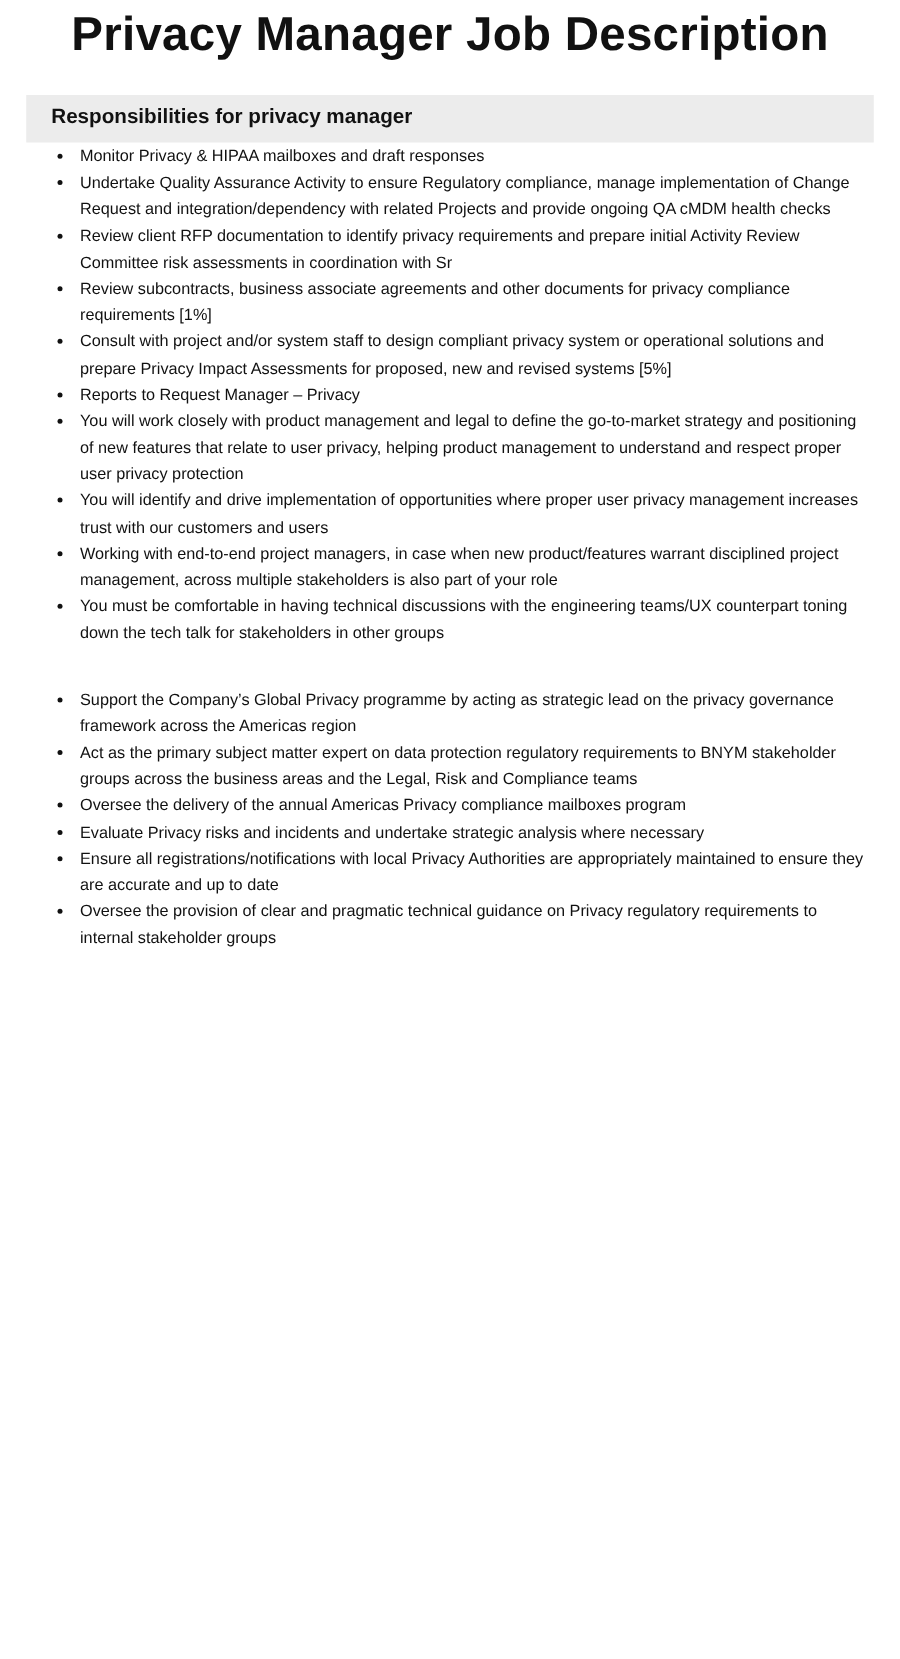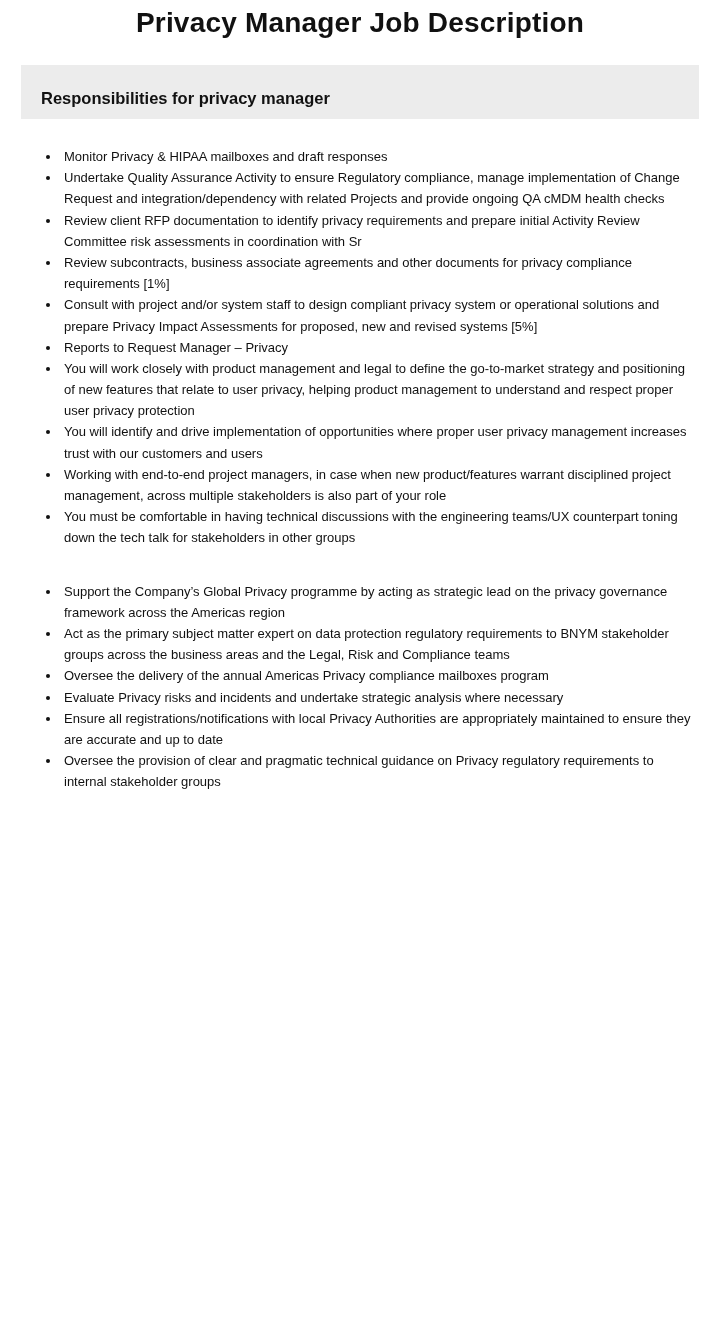--- a/index.html
+++ b/index.html
@@ -6,37 +6,36 @@
   html, body { background: #ffffff; }
   body {
     width: 720px;
     min-height: 1327px;
     font-family: "Liberation Sans", "DejaVu Sans", sans-serif;
     color: var(--text-color, #111111);
   }
   .page { padding: 0 21px 24px 21px; }
   .doc-title {
     text-align: center;
-    font-size: 28px;
+    font-size: 38px;
     font-weight: 700;
     letter-spacing: 0.2px;
     padding-top: 7px;
     margin-bottom: 26px;
   }
   .intro {
     font-size: 16.5px;
     line-height: 1.63;
     margin-bottom: 27px;
   }
   .section-header {
     background: var(--section-header-bg, #ececec);
     font-weight: 700;
     font-size: 16.5px;
-    padding: 24px 20px 11px 20px;
-    margin-bottom: 27px;
+    padding: 8px 20px 11px 20px;
   }
   ul.doc-list {
     list-style: disc;
     padding-left: 40px;
     margin-bottom: 32px;
   }
   ul.doc-list li {
     font-size: 13px;
     line-height: 1.63;
     padding-left: 3px;

